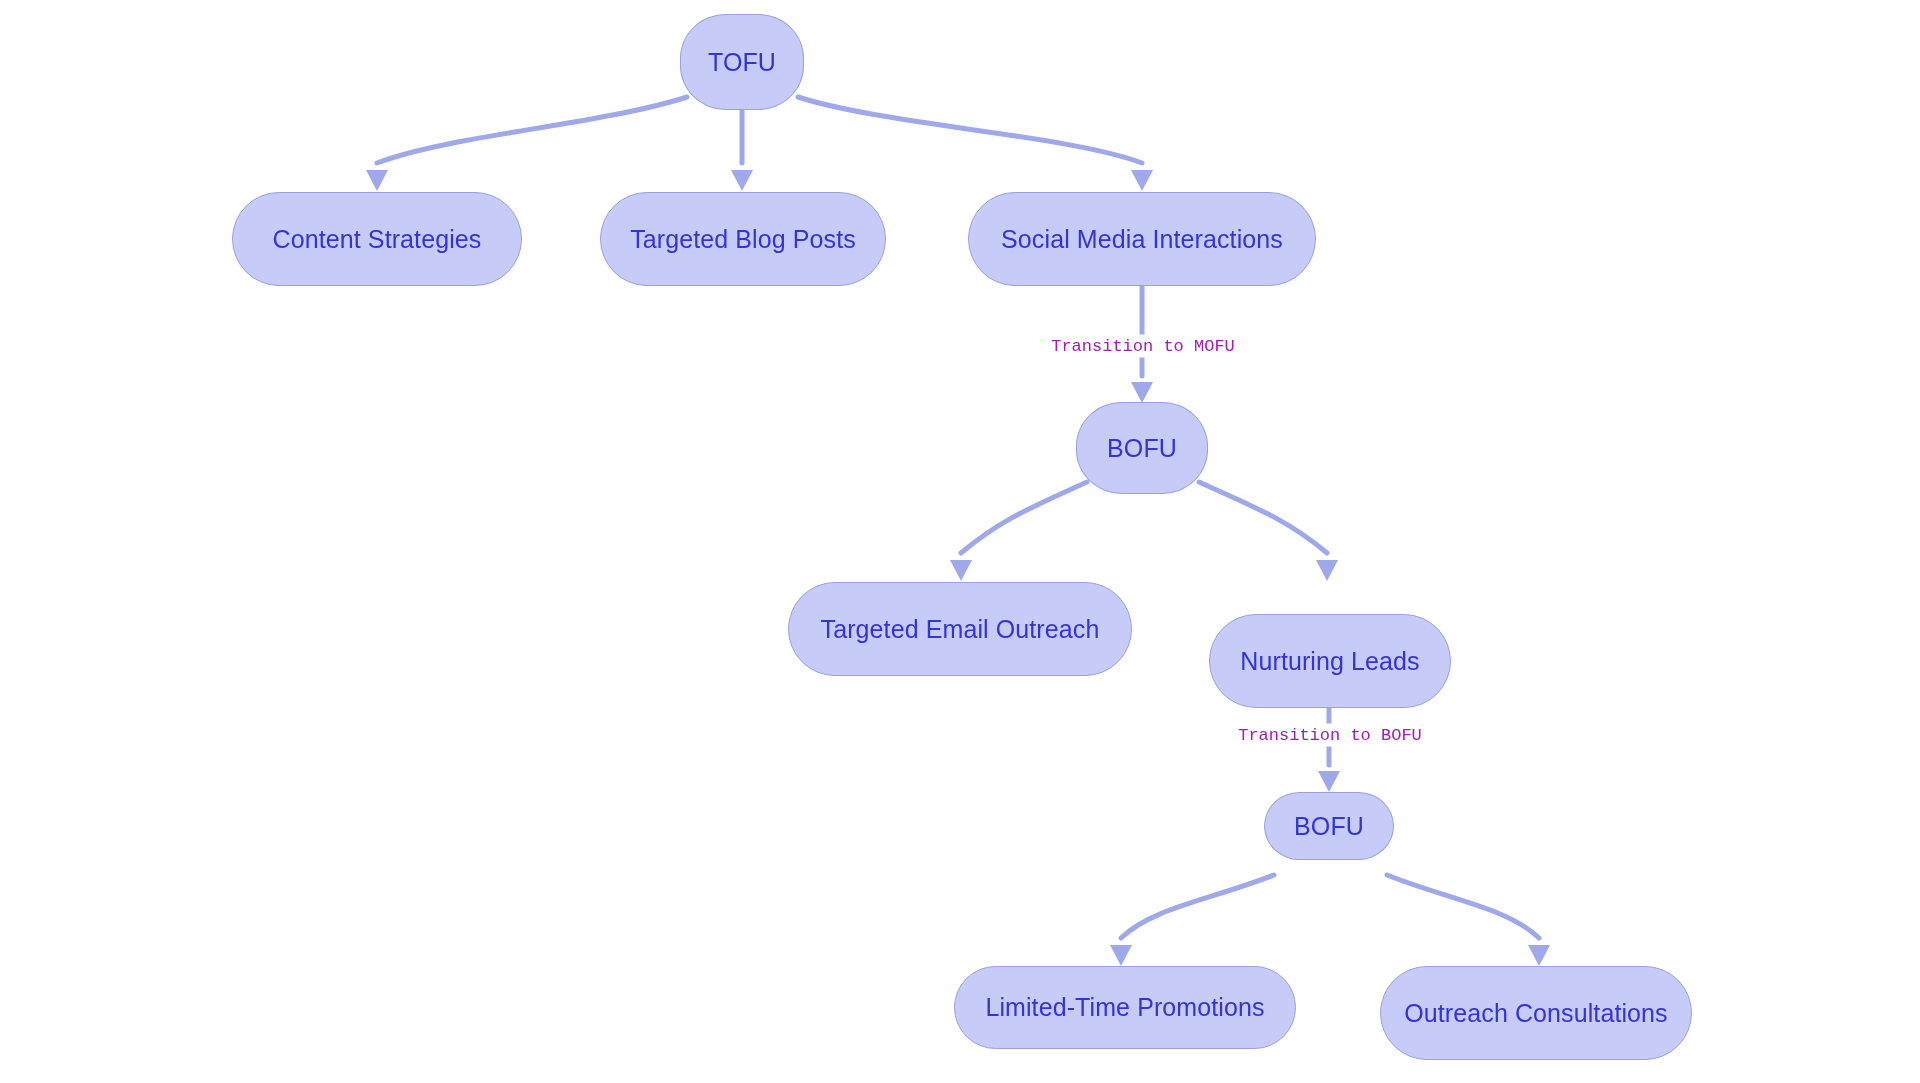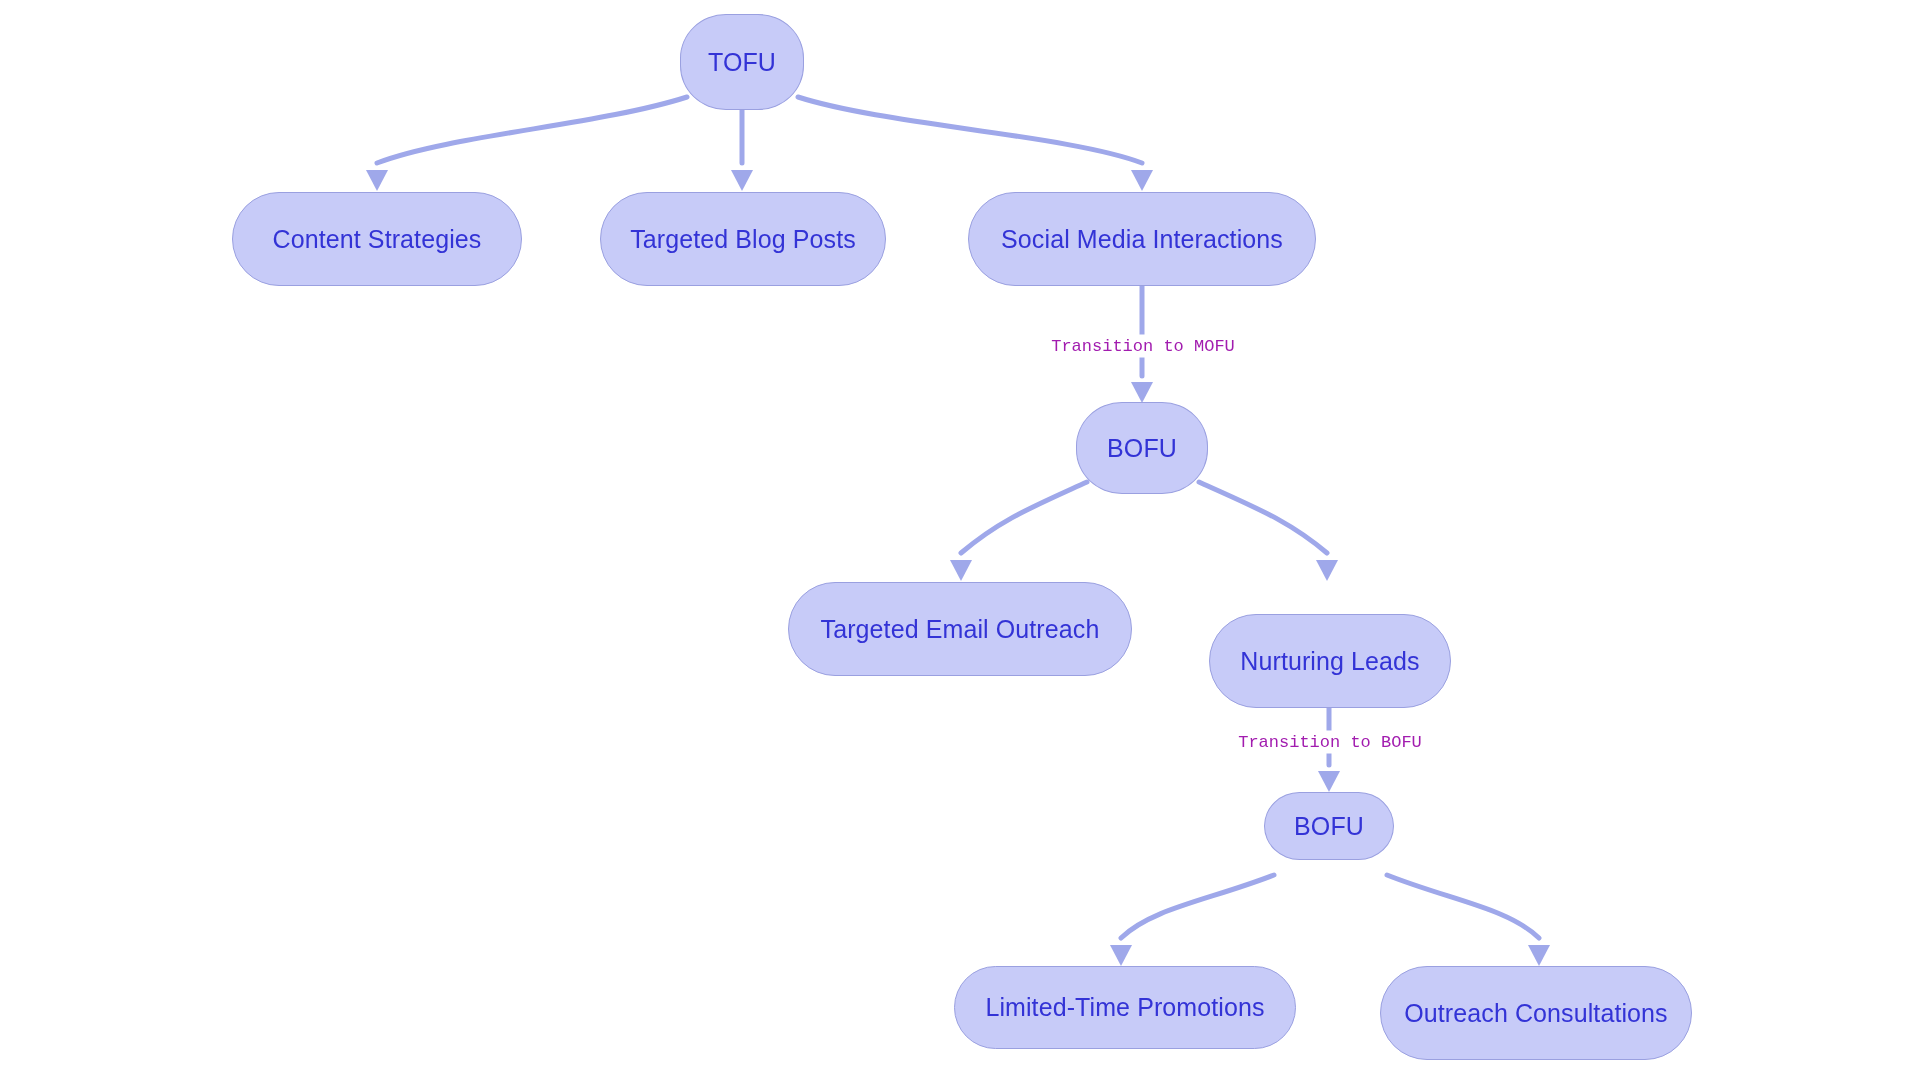--- a/index.html
+++ b/index.html
@@ -139,15 +139,15 @@
   <div class="node stadium" style="left:954px; top:966px; width:342px; height:83px;">
     <span>Limited-Time Promotions</span>
   </div>
 
   <div class="node stadium" style="left:1380px; top:966px; width:312px; height:94px;">
     <span>Outreach Consultations</span>
   </div>
 
   <div class="edge-label" style="left:1143px; top:346px;">Transition to MOFU</div>
 
-  <div class="edge-label" style="left:1330px; top:735px;margin-top:7px;">Transition to BOFU</div>
+  <div class="edge-label" style="left:1330px; top:735px;">Transition to BOFU</div>
 
 </div>
 
 </body></html>

